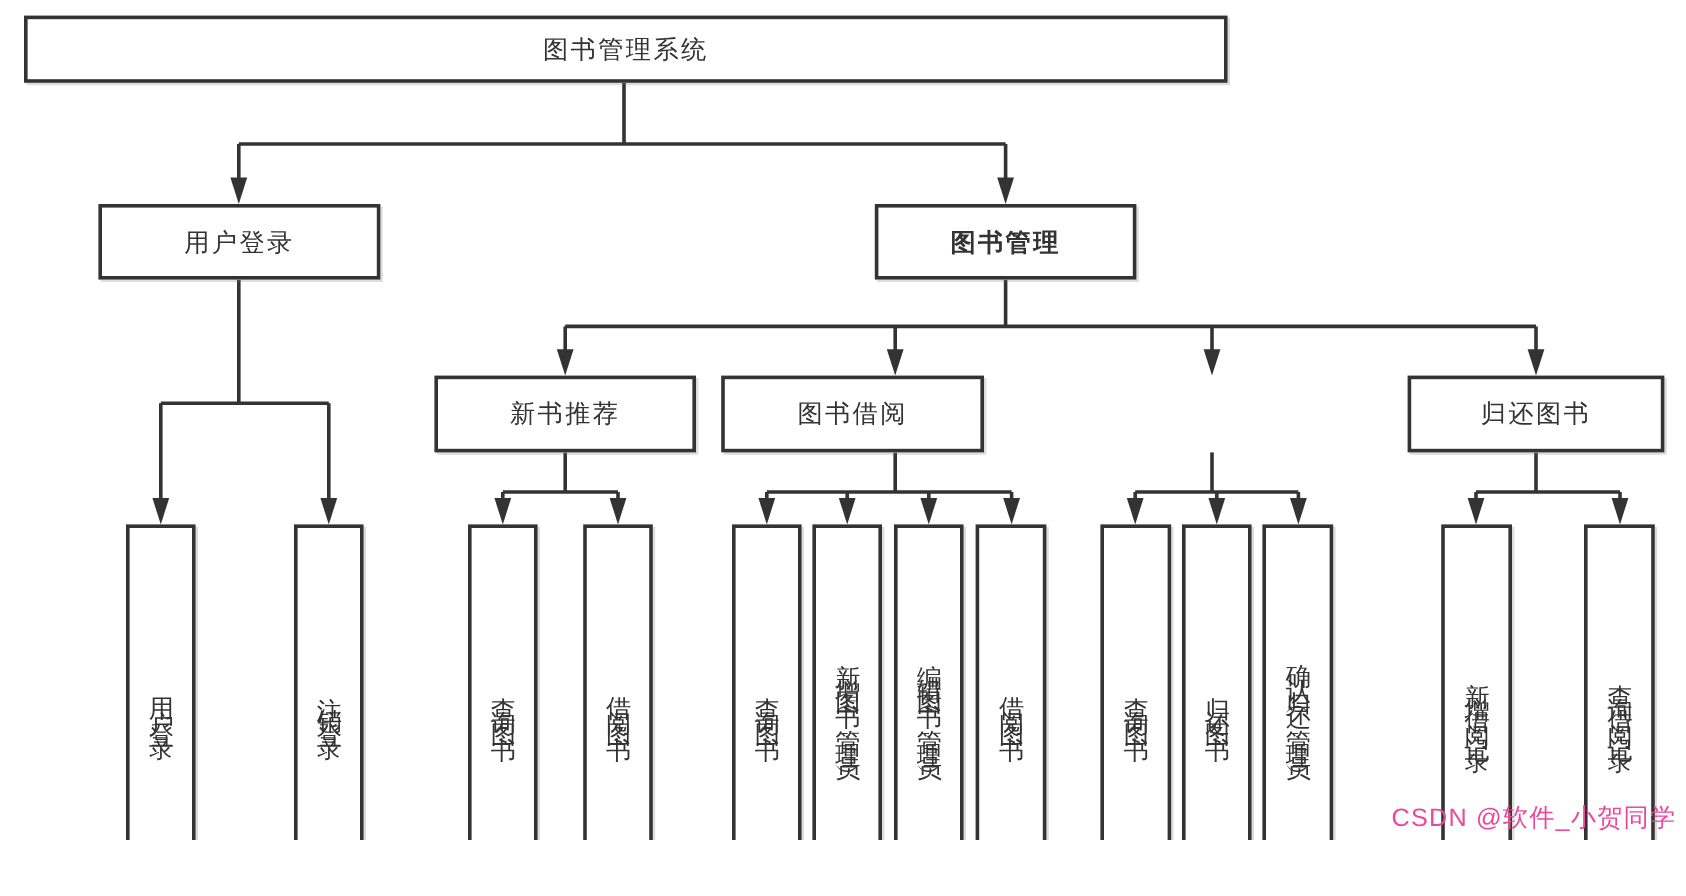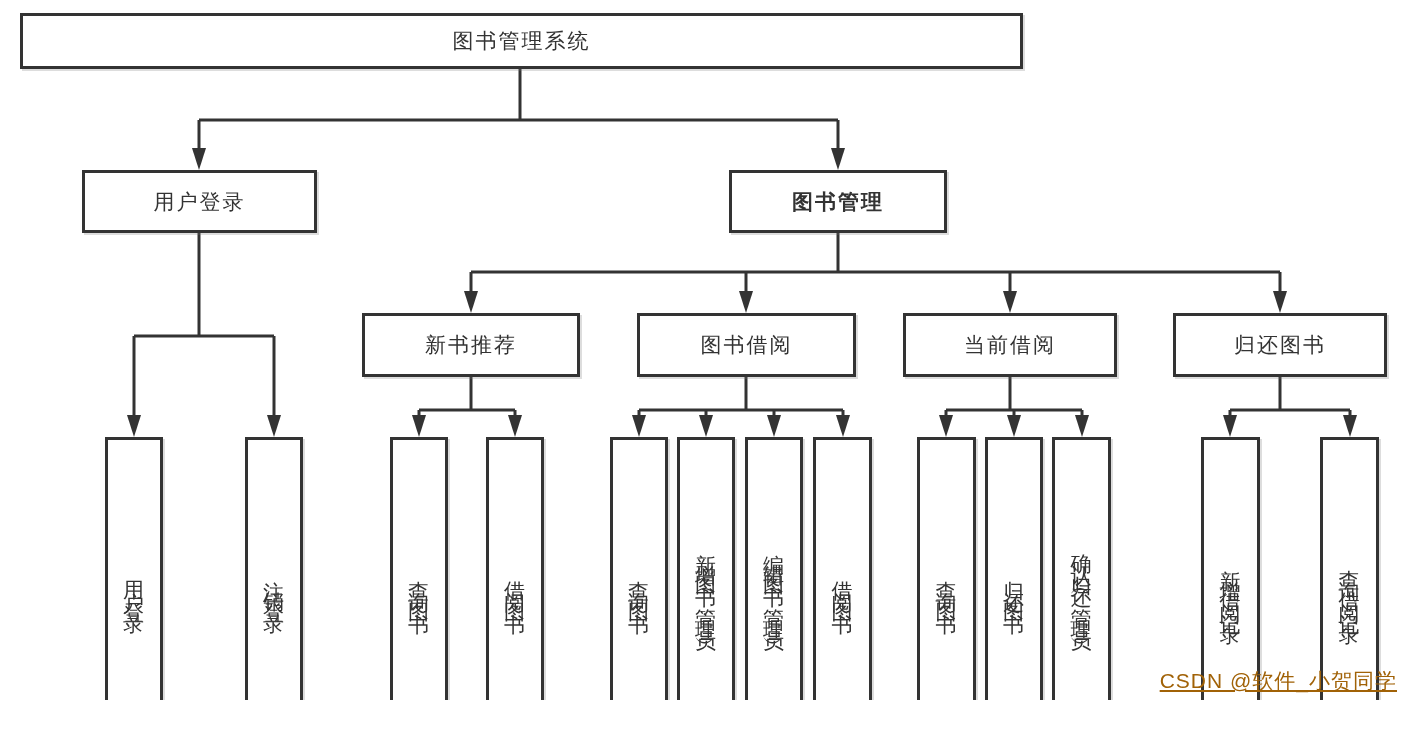--- a/index.html
+++ b/index.html
@@ -50,25 +50,24 @@
     font-size: 21px;
     letter-spacing: 11px;
     line-height: 1;
     white-space: nowrap;
   }
   .watermark {
     position: absolute;
     right: 8px;
     bottom: 5px;
     font-size: 21px;
-    color: #a16207;
+    color: #ec4899;
     letter-spacing: 1px;
     z-index: 2;
     white-space: nowrap;
-    text-decoration: underline;
   }
 </style>
 </head>
 <body>
 
 <div class="canvas">
 
   <svg class="connectors" width="1405" height="747" viewBox="0 0 1405 747">
     <g stroke="#333333" stroke-width="3" fill="none">
 
@@ -149,25 +148,22 @@
   <div class="node hbox" style="left:82px; top:170px; width:235px; height:63px;">
     <span>用户登录</span>
   </div>
   <div class="node hbox" style="left:729px; top:170px; width:218px; height:63px;font-weight:bold;">
     <span>图书管理</span>
   </div>
 
   <div class="node hbox" style="left:362px; top:313px; width:218px; height:64px;">
     <span>新书推荐</span>
   </div>
-  <div class="node hbox" style="left:637px; top:313px; width:219px; height:64px;">
+  <div class="node hbox" style="left:601px; top:313px; width:219px; height:64px;">
     <span>图书借阅</span>
-  </div>
-  <div class="node hbox" style="left:903px; top:313px; width:214px; height:64px;">
-    <span>当前借阅</span>
   </div>
   <div class="node hbox" style="left:1173px; top:313px; width:214px; height:64px;">
     <span>归还图书</span>
   </div>
 
   <div class="node vbox" style="left:105px; width:58px;">
     <span class="vtext">用户登录</span>
   </div>
   <div class="node vbox" style="left:245px; width:58px;">
     <span class="vtext">注销登录</span>

